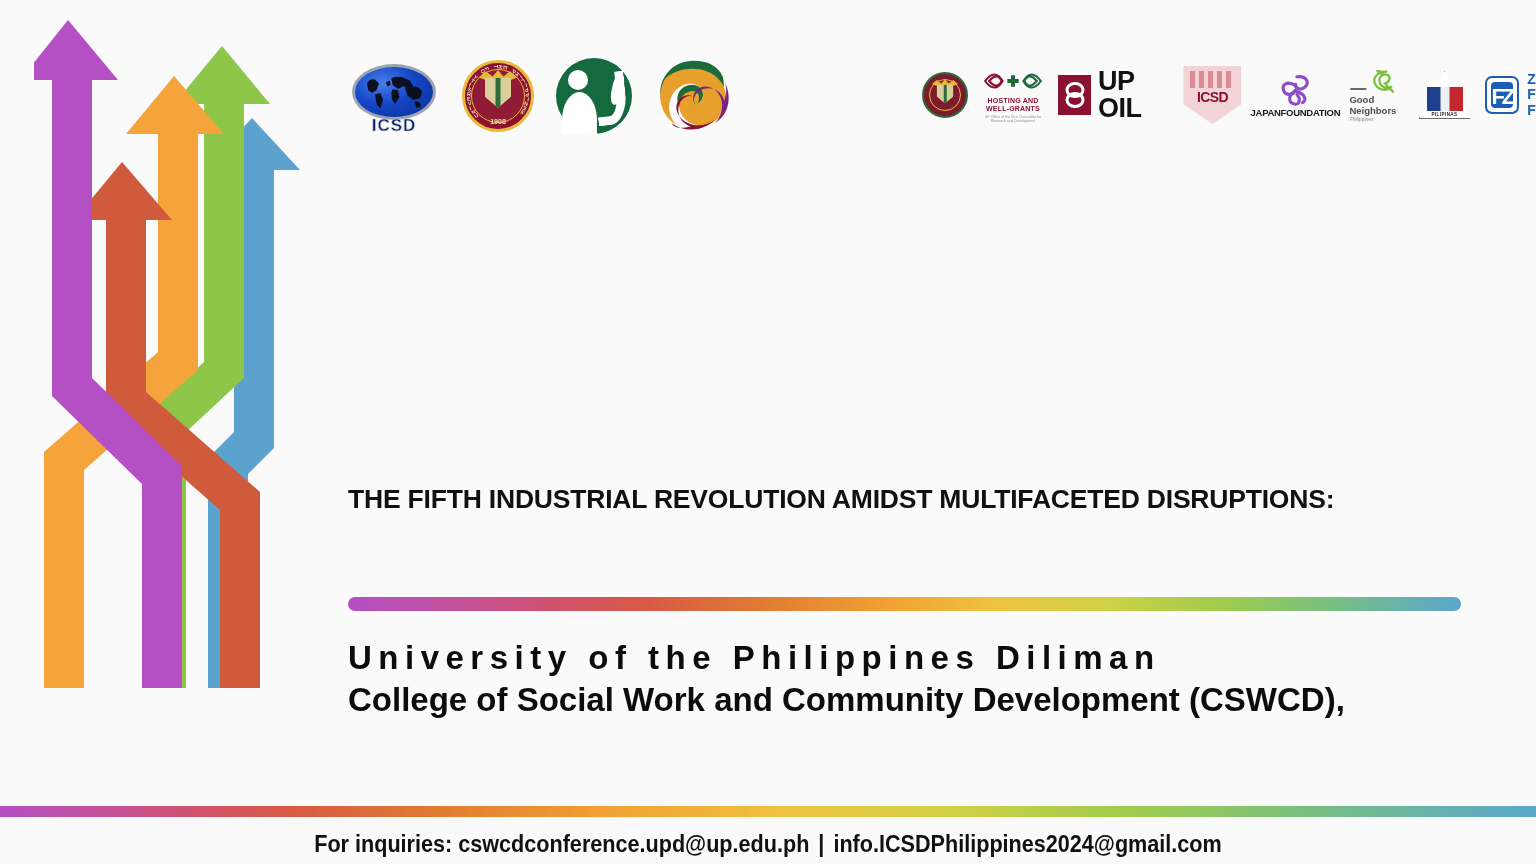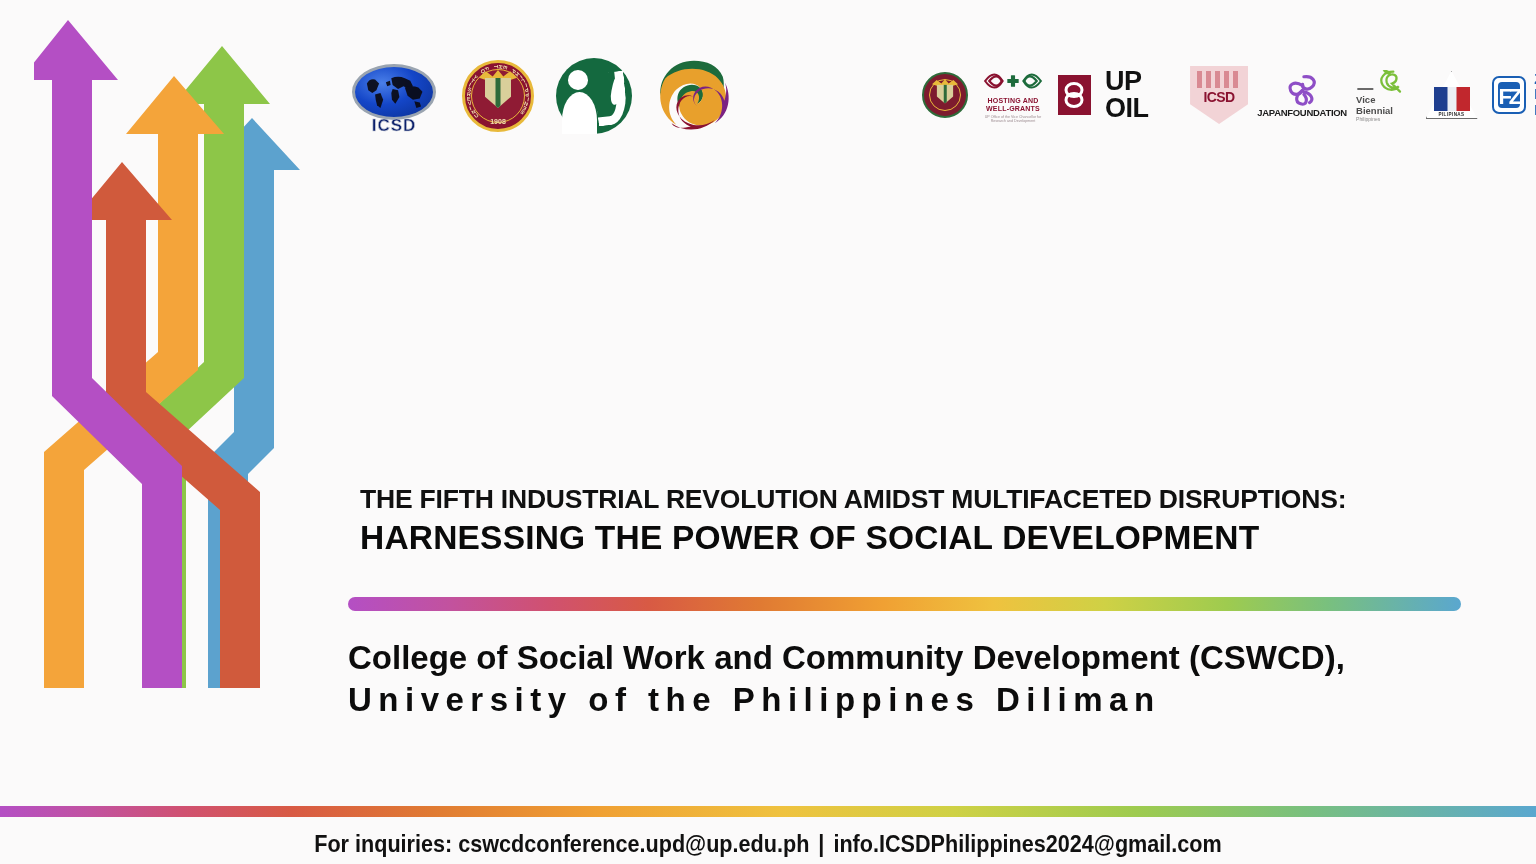--- a/index.html
+++ b/index.html
@@ -179,21 +179,21 @@
   .hwg-mark { width:62px; height:28px; }
   .hwg-t1 {
     font:700 7px/1.12 "Liberation Sans", sans-serif;
     color:#8a1230; text-align:center; letter-spacing:.2px;
   }
   .hwg-t2 {
     font:400 3.6px/1.2 "Liberation Sans", sans-serif;
     color:#9b8a8f; text-align:center;
   }
 
-  .upoil-logo { display:flex; align-items:center; gap:14px; }
+  .upoil-logo { display:flex; align-items:center; gap:7px; }
   .upoil-mark {
     position:relative; width:40px; height:40px;
     background:#8a1230;
   }
   .upoil-mark::before,
   .upoil-mark::after{
     content:""; position:absolute; left:50%; transform:translateX(-50%);
     width:13px; height:10px; border-radius:50%;
     border:3.5px solid #ffffff; background:transparent;
   }
@@ -307,21 +307,21 @@
   }
   .ordinal {
     font-size:62px;
     vertical-align:super;
     line-height:0;
     letter-spacing:0;
   }
 
   #subtitle-block {
     position:absolute;
-    left:360px; top:483px;
+    left:348px; top:483px;
     width:1130px;
   }
   .subtitle-1 {
     font-family:"Liberation Sans", sans-serif;
     font-weight:700;
     font-size:26.5px;
     line-height:1.25;
     letter-spacing:-0.2px;
     color:#111111;
     white-space:nowrap;
@@ -618,22 +618,22 @@
       </svg>
       <div class="jf-word">JAPANFOUNDATION</div>
     </div>
 
     <div class="logo-slot gn-logo">
       <svg class="gn-mark" viewBox="0 0 72 36">
         <path d="M2 30 L26 30" stroke="#4d4d4d" stroke-width="2.5" fill="none"></path>
         <path d="M56 4 C42 4 34 14 40 24 C45 32 58 34 64 26 C58 30 48 28 46 20 C44 11 52 6 58 9 C63 12 61 20 54 22 L66 34" fill="none" stroke="#7bbf3a" stroke-width="3.4" stroke-linecap="round"></path>
         <path d="M40 2 C48 0 54 4 52 10 C46 8 42 6 40 2 Z" fill="#7bbf3a"></path>
       </svg>
-      <div class="gn-t1">Vice</div>
-      <div class="gn-t1">Biennial</div>
+      <div class="gn-t1">Good</div>
+      <div class="gn-t1">Neighbors</div>
       <div class="gn-t2">Philippines</div>
     </div>
 
     <div class="logo-slot">
       <div class="pia-logo">
         <div class="pia-tri"></div>
         <div class="pia-fill"></div>
         <div class="pia-bldg"></div>
         <div class="pia-word">PILIPINAS</div>
       </div>
@@ -647,28 +647,27 @@
       <div class="zf-text">
         <div class="zf-l1">ZUELLIG FAMILY</div>
         <div class="zf-l2">FOUNDATION</div>
       </div>
     </div>
   </div>
 
 
   <div id="subtitle-block">
     <div class="subtitle-1">THE FIFTH INDUSTRIAL REVOLUTION AMIDST MULTIFACETED DISRUPTIONS:</div>
-    <div class="subtitle-2">HARNESSING THE POWER OF SOCIAL DEVELOPMENT</div>
   </div>
 
   <div id="divider-bar"></div>
 
   <div id="details-block">
+    <div class="detail-line spaced">University of the Philippines Diliman</div>
     <div class="detail-line">College of Social Work and Community Development (CSWCD),</div>
-    <div class="detail-line spaced">University of the Philippines Diliman</div>
   </div>
 
   <div id="bottom-bar"></div>
 
   <div id="footer"><span>For inquiries:</span>
     <span>cswcdconference.upd@up.edu.ph</span><span class="footer-sep">|</span><span>info.ICSDPhilippines2024@gmail.com</span></div>
 
 </div>
 
 </body></html>

